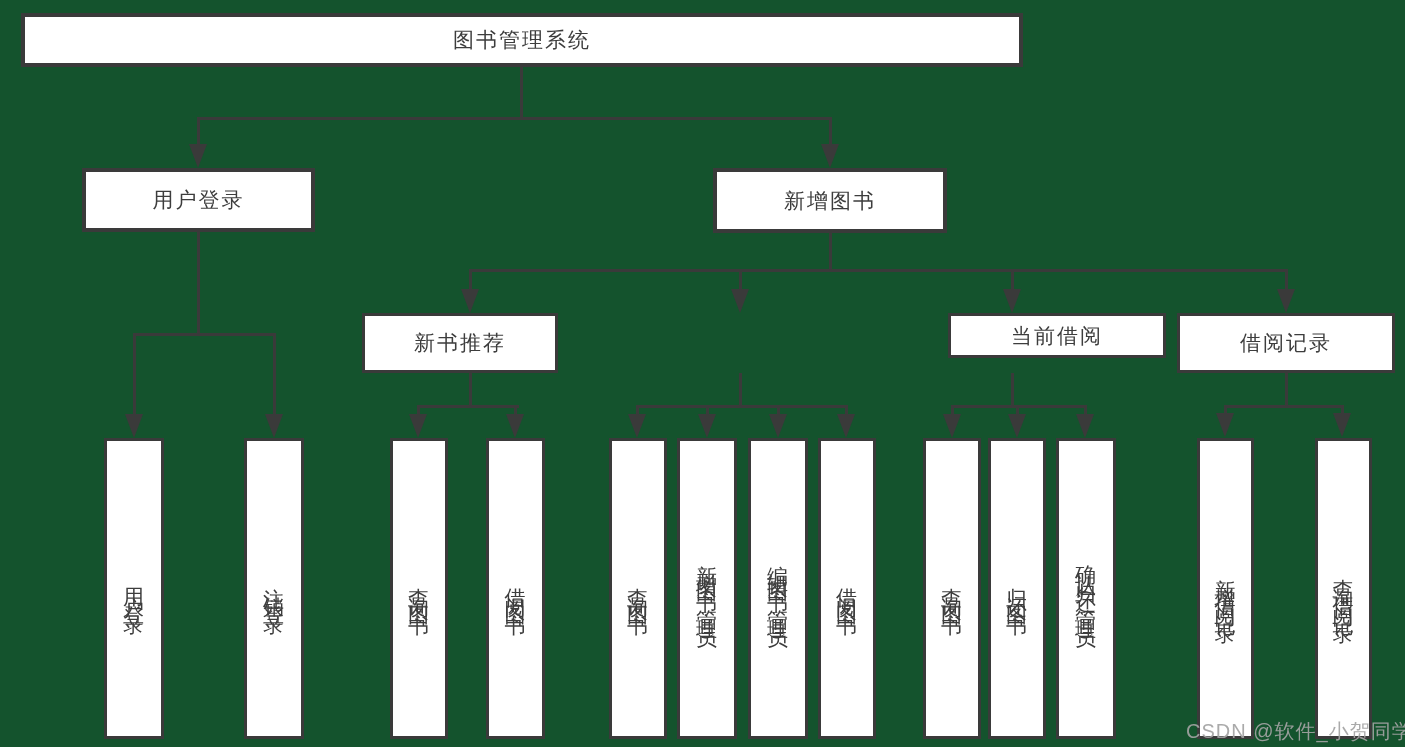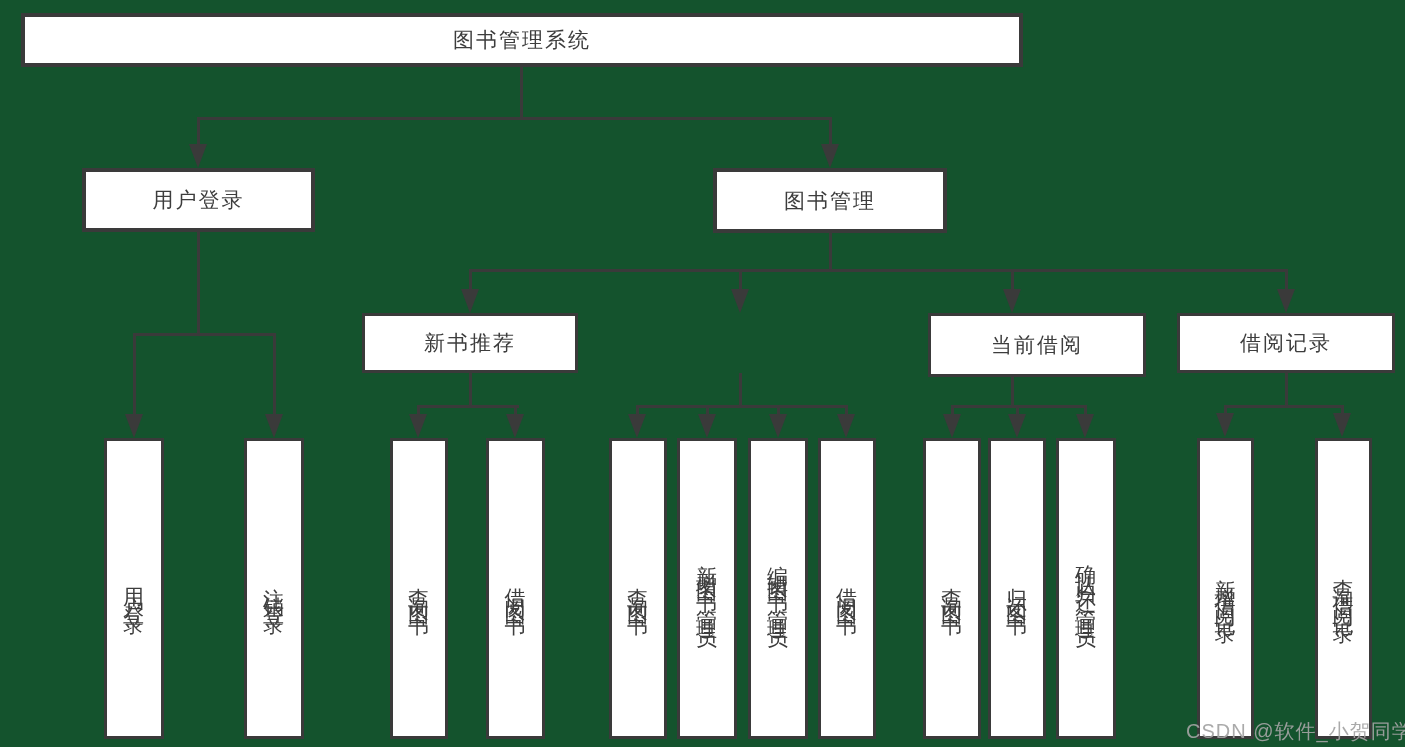--- a/index.html
+++ b/index.html
@@ -103,24 +103,24 @@
   <div class="vl" style="left:1285px;top:373px;height:35px;"></div>
   <div class="hl" style="left:1224px;top:405px;width:120px;"></div>
   <div class="vl" style="left:1224px;top:405px;height:14px;"></div>
   <div class="ar" style="left:1216px;top:413px;"></div>
   <div class="vl" style="left:1341px;top:405px;height:14px;"></div>
   <div class="ar" style="left:1333px;top:413px;"></div>
 
   <div class="hbox" style="left:21px;top:13px;width:1002px;height:54px;">图书管理系统</div>
 
   <div class="hbox" style="left:82px;top:168px;width:233px;height:64px;">用户登录</div>
-  <div class="hbox" style="left:713px;top:168px;width:234px;height:65px;">图书管理</div>
+  <div class="hbox" style="left:713px;top:168px;width:234px;height:65px;">新增图书</div>
 
-  <div class="hbox l3" style="left:362px;top:313px;width:216px;height:60px;">新书推荐</div>
-  <div class="hbox l3" style="left:928px;top:313px;width:218px;height:64px;">当前借阅</div>
+  <div class="hbox l3" style="left:362px;top:313px;width:196px;height:60px;">新书推荐</div>
+  <div class="hbox l3" style="left:948px;top:313px;width:218px;height:45px;">当前借阅</div>
   <div class="hbox l3" style="left:1177px;top:313px;width:218px;height:60px;">借阅记录</div>
 
   <div class="leaf" style="left:104px;top:438px;width:60px;height:301px;">用户登录</div>
   <div class="leaf" style="left:244px;top:438px;width:60px;height:301px;">注销登录</div>
 
   <div class="leaf" style="left:390px;top:438px;width:58px;height:301px;">查询图书</div>
   <div class="leaf" style="left:486px;top:438px;width:59px;height:301px;">借阅图书</div>
 
   <div class="leaf" style="left:609px;top:438px;width:58px;height:301px;">查询图书</div>
   <div class="leaf" style="left:677px;top:438px;width:60px;height:301px;">新增图书（管理员）</div>

